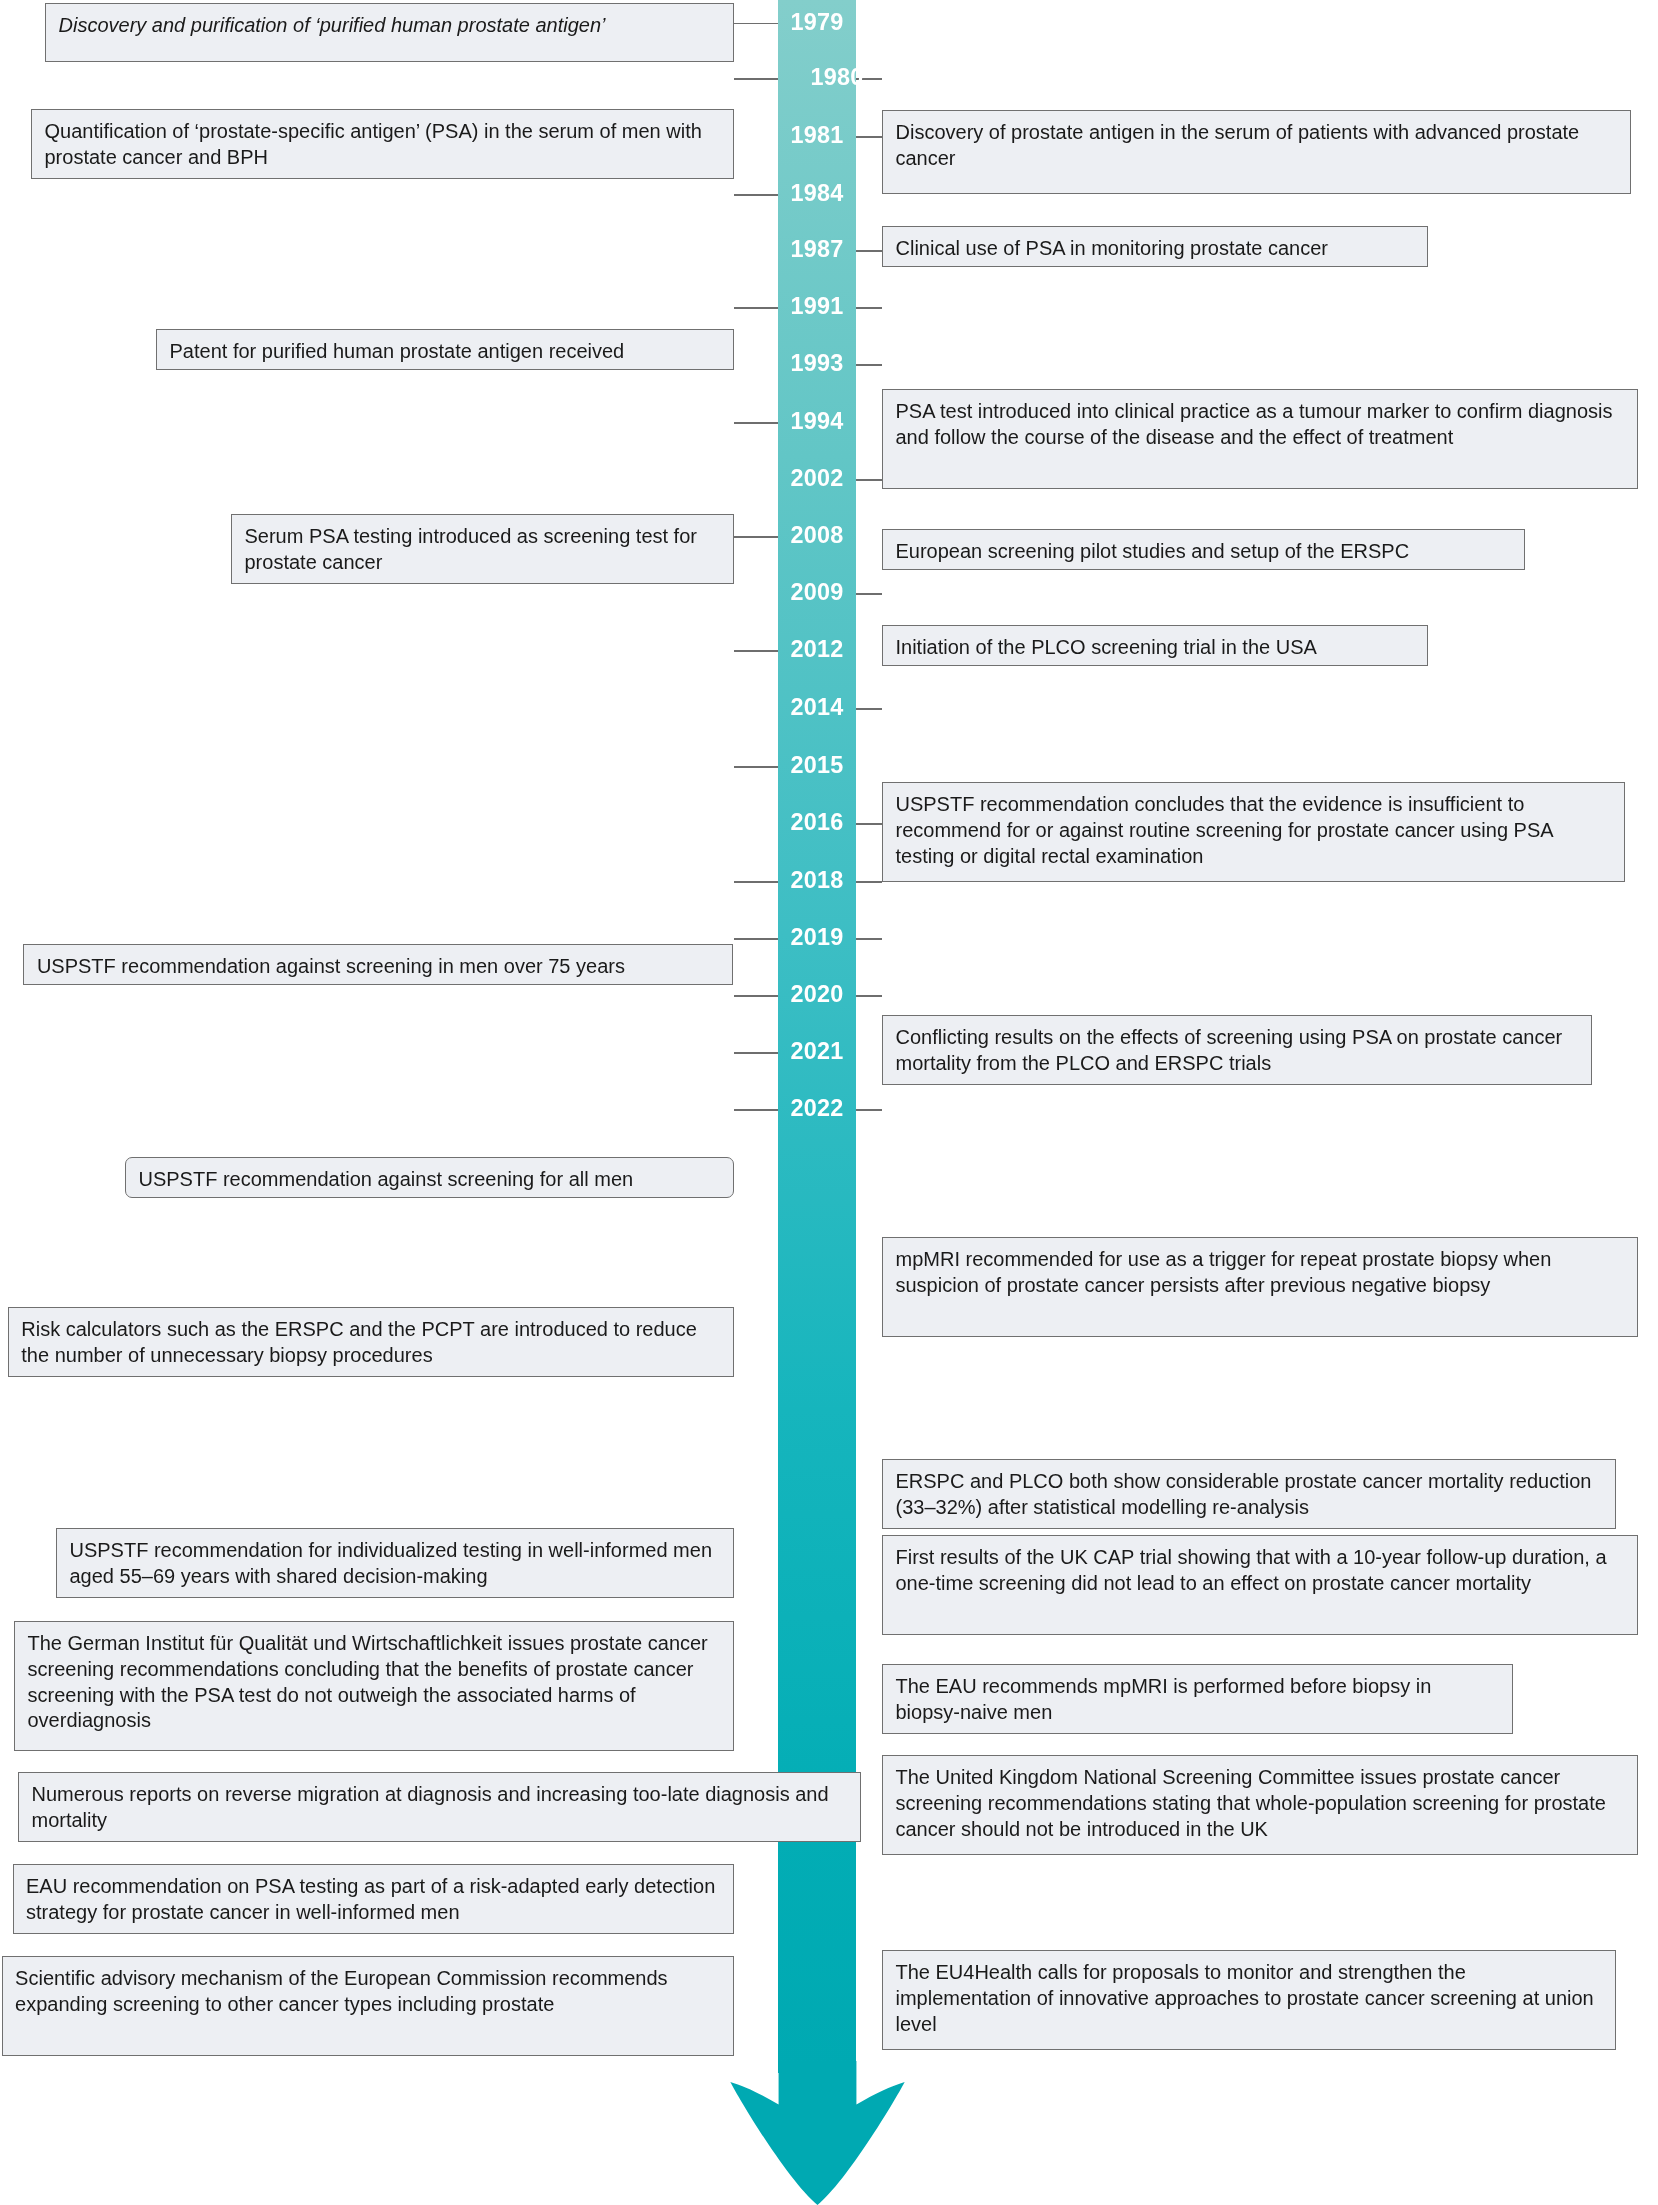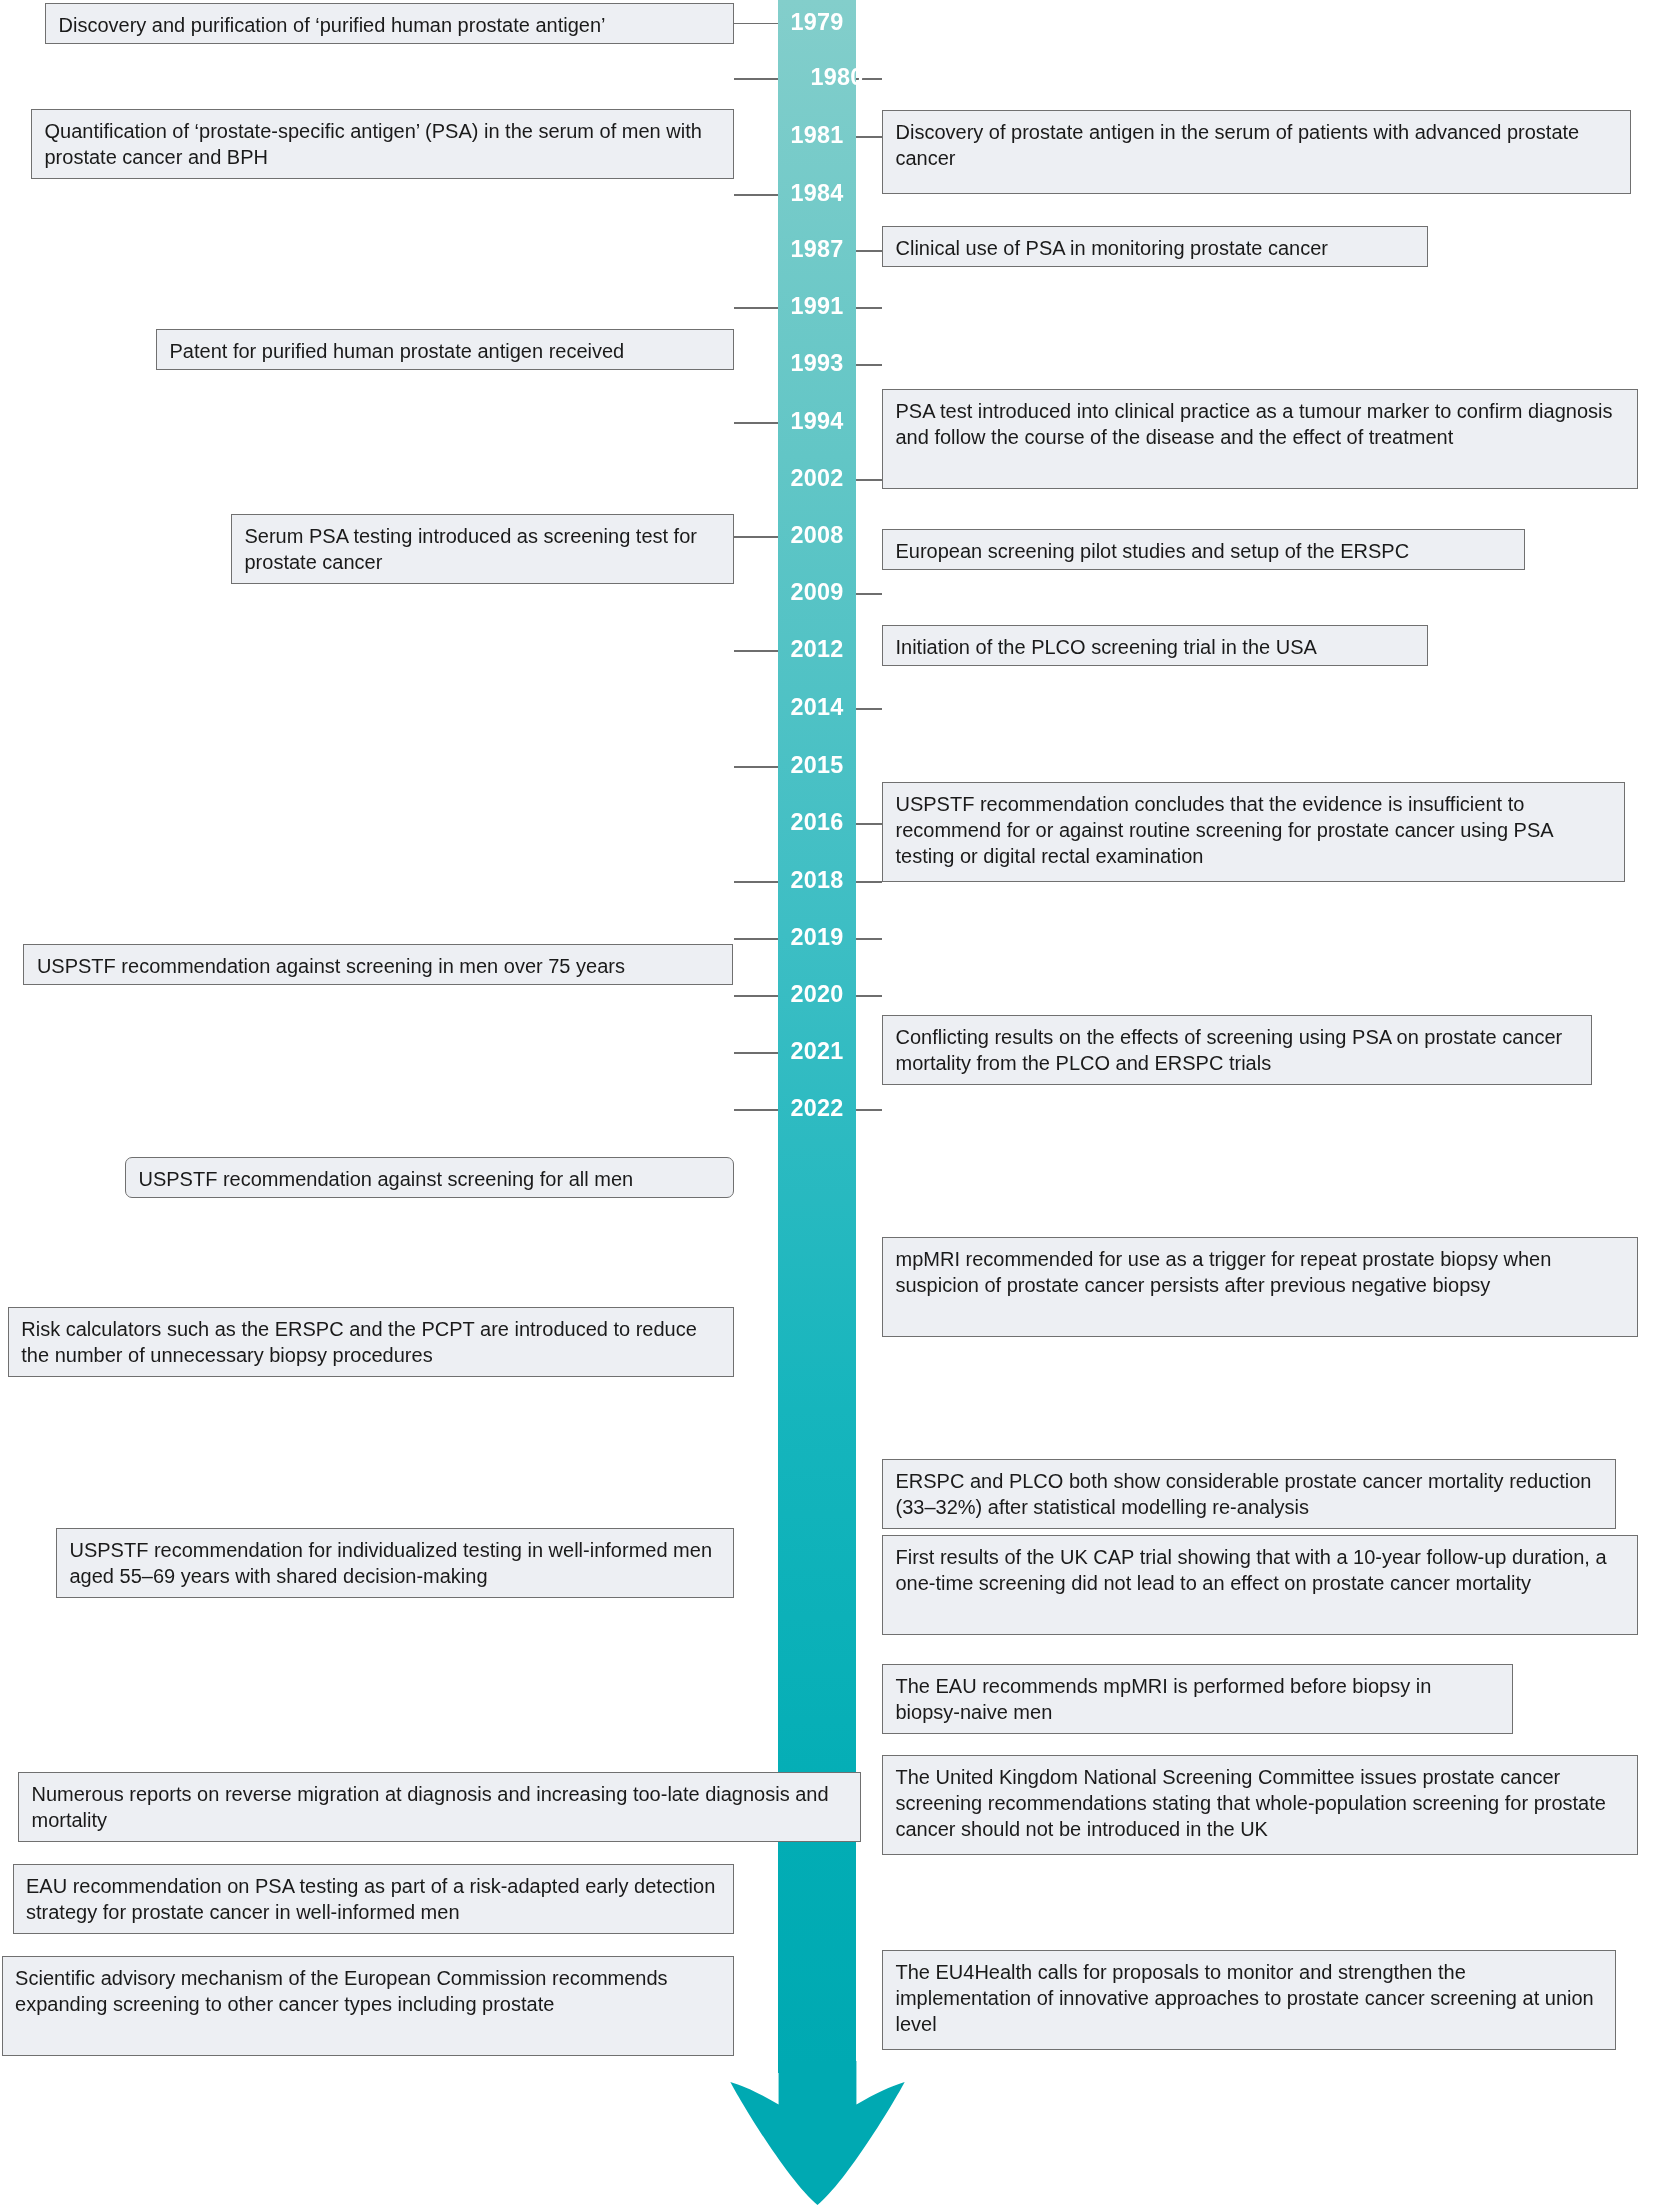--- a/index.html
+++ b/index.html
@@ -125,37 +125,38 @@
   <div class="year" style="top:650px;">2012</div>
   <div class="year" style="top:708px;">2014</div>
   <div class="year" style="top:766px;">2015</div>
   <div class="year" style="top:823px;">2016</div>
   <div class="year" style="top:881px;">2018</div>
   <div class="year" style="top:938px;">2019</div>
   <div class="year" style="top:995px;">2020</div>
   <div class="year" style="top:1052px;">2021</div>
   <div class="year" style="top:1109px;">2022</div>
 
-  <div class="evt left" style="left:45px;top:3.1px;width:689px;height:41px;">Discovery and purification of ‘purified human prostate antigen’</div>
+  <div class="evt left" style="left:45px;top:3.1px;width:689px;height:59px;font-style:italic;">Discovery and purification of ‘purified human prostate antigen’</div>
 
   <div class="evt left" style="left:31px;top:109px;width:703px;height:70px;">Quantification of ‘prostate-specific antigen’ (PSA) in the serum of men with prostate cancer and BPH</div>
 
   <div class="evt left" style="left:156px;top:329px;width:578px;height:41px;">Patent for purified human prostate antigen received</div>
 
   <div class="evt left" style="left:231px;top:514px;width:503px;height:70px;">Serum PSA testing introduced as screening test for prostate cancer</div>
 
 
   <div class="evt left" style="left:23.4px;top:944px;width:710px;height:41px;">USPSTF recommendation against screening in men over 75 years</div>
 
   <div class="evt left" style="left:125px;top:1157px;width:609px;height:41px;border-radius:7px;">USPSTF recommendation against screening for all men</div>
 
   <div class="evt left" style="left:7.8px;top:1307px;width:726px;height:70px;">Risk calculators such as the ERSPC and the PCPT are introduced to reduce the number of unnecessary biopsy procedures</div>
 
   <div class="evt left" style="left:56px;top:1528px;width:678px;height:70px;">USPSTF recommendation for individualized testing in well-informed men aged 55–69 years with shared decision-making</div>
 
+  <div class="evt left" style="left:14px;top:1621px;width:720px;height:130px;">The German Institut für Qualität und Wirtschaftlichkeit issues prostate cancer screening recommendations concluding that the benefits of prostate cancer screening with the PSA test do not outweigh the associated harms of overdiagnosis</div>
 
   <div class="evt left" style="left:18px;top:1772px;width:843px;height:70px;">Numerous reports on reverse migration at diagnosis and increasing too-late diagnosis and mortality</div>
 
   <div class="evt left" style="left:12.5px;top:1864px;width:721px;height:70px;">EAU recommendation on PSA testing as part of a risk-adapted early detection strategy for prostate cancer in well-informed men</div>
 
   <div class="evt left" style="left:1.6px;top:1956px;width:732px;height:100px;">Scientific advisory mechanism of the European Commission recommends expanding screening to other cancer types including prostate</div>
 
   <div class="evt right" style="left:882px;top:110px;width:749px;height:84px;">Discovery of prostate antigen in the serum of patients with advanced prostate cancer</div>
 
   <div class="evt right" style="left:882px;top:226px;width:546px;height:41px;">Clinical use of PSA in monitoring prostate cancer</div>

